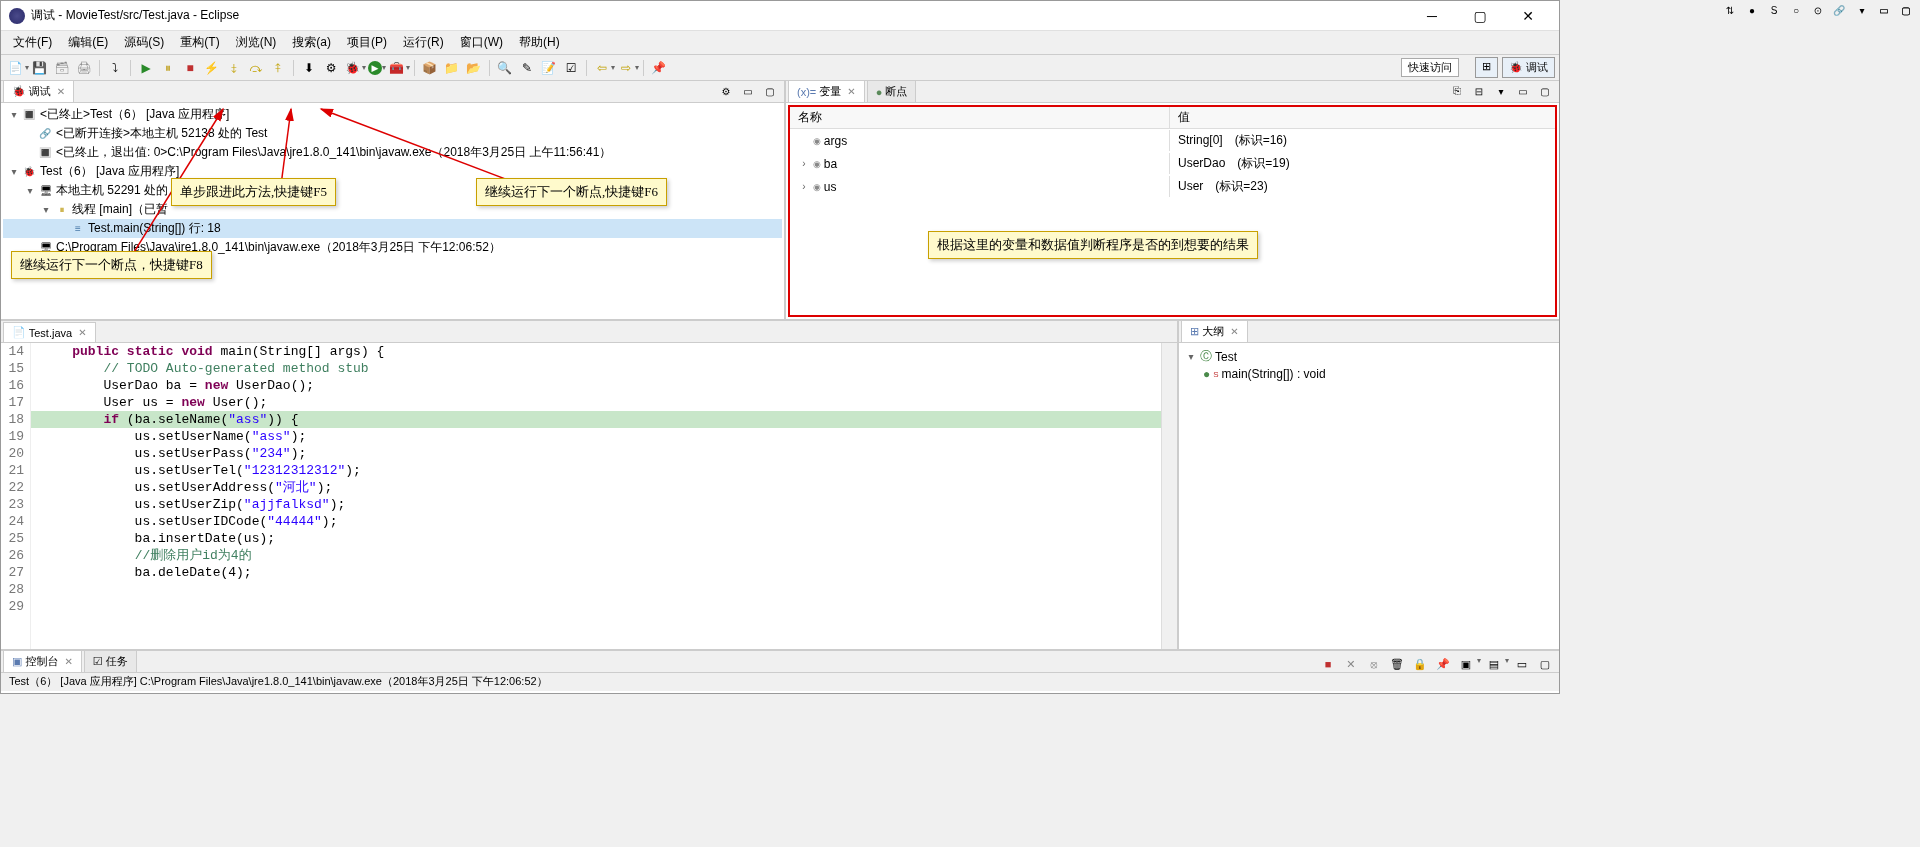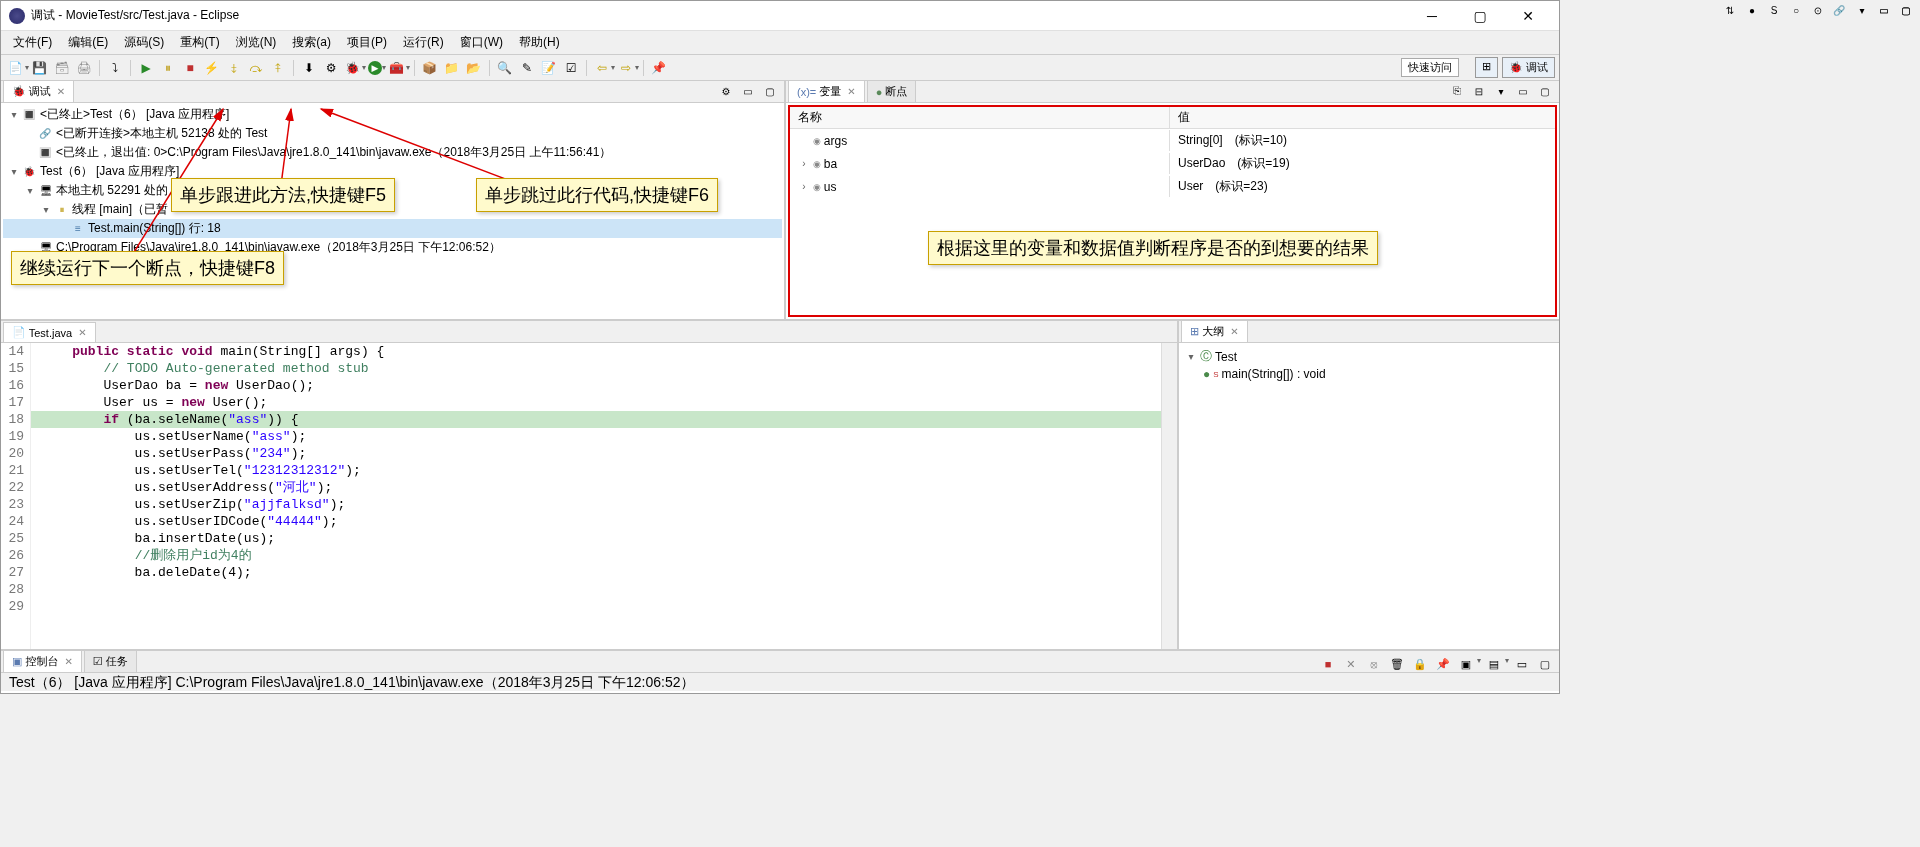--- a/index.html
+++ b/index.html
@@ -48,22 +48,22 @@
 .editor-content { flex: 1; display: flex; overflow: auto; background: #fff; font-family: Consolas, "Courier New", monospace; font-size: 13px; }
 .gutter { width: 30px; background: #fff; text-align: right; color: #787878; padding-right: 6px; user-select: none; border-right: 1px solid #eee; }
 .gutter-line { height: 17px; line-height: 17px; }
 .code-lines { flex: 1; }
 .code-line { height: 17px; line-height: 17px; padding-left: 10px; white-space: pre; }
 .code-line.current { background: #c8e6c9; }
 .kw { color: #7f0055; font-weight: bold; }
 .str { color: #2a00ff; }
 .cmt { color: #3f7f5f; }
 .bottom-panel { height: 42px; display: flex; flex-direction: column; }
-.status-bar { height: 18px; background: #f0f0f0; padding: 1px 8px; font-size: 14px; }
-.callout { position: absolute; background: #fffacc; border: 1px solid #c8a000; padding: 4px 8px; font-size: 18px; box-shadow: 2px 2px 4px rgba(0,0,0,0.2); z-index: 100; font-family: Liberation Sans, sans-serif; text-align: center; }
+.status-bar { height: 18px; background: #f0f0f0; padding: 1px 8px; font-size: 11px; }
+.callout { position: absolute; background: #fffacc; border: 1px solid #c8a000; padding: 4px 8px; font-size: 13px; box-shadow: 2px 2px 4px rgba(0,0,0,0.2); z-index: 100; font-family: Liberation Serif, serif; text-align: center; }
 .arrow-svg { position: absolute; pointer-events: none; z-index: 99; }
 .outline-tree { flex: 1; padding: 4px; background: #fff; font-size: 12px; }
 .icon-bug { color: #8a4a00; }
 .icon-term { color: #888; }
 .icon-stack { color: #4a7aaa; }
 .icon-thread { color: #c0a020; }
 .icon-var { color: #888; font-size: 9px; }
 .icon-java { color: #5a7ab0; }
 .icon-class { color: #4a8a4a; }
 .icon-method { color: #4a8a4a; }
@@ -220,21 +220,21 @@
               <marker id="ah" markerWidth="10" markerHeight="10" refX="8" refY="3" orient="auto">
                 <path d="M0,0 L0,6 L9,3 z" fill="#d00"></path>
               </marker>
             </defs>
           <line x1="130" y1="176" x2="222" y2="28" stroke="#d00" stroke-width="1.5" marker-end="url(#ah)"></line>
           <line x1="280" y1="104" x2="290" y2="28" stroke="#d00" stroke-width="1.5" marker-end="url(#ah)"></line>
           <line x1="520" y1="104" x2="320" y2="28" stroke="#d00" stroke-width="1.5" marker-end="url(#ah)"></line>
         </svg>
         <div class="callout" style="left:10px;top:170px"><span>继续运行下一个断点，快捷键F8</span></div>
         <div class="callout" style="left:170px;top:97px"><span>单步跟进此方法,快捷键F5</span></div>
-        <div class="callout" style="left:475px;top:97px"><span>单步跳过此行代码,快捷键F6</span></div>
+        <div class="callout" style="left:475px;top:97px"><span>继续运行下一个断点,快捷键F6</span></div>
       </div>
 
       <div class="vars-panel" style="position:relative">
         <div class="panel-tabs">
           <div class="panel-tab">
             <span style="color:#5a7ab0">(x)=</span>
             <span>变量</span>
             <span class="tab-close">✕</span>
           </div>
           <div class="panel-tab inactive">
@@ -250,21 +250,21 @@
           </div>
         </div>
         <div class="vars-content">
           <div class="vars-header">
             <div class="vars-col-name">名称</div>
             <div class="vars-col-value">值</div>
           </div>
           <div class="vars-rows" id="vars-rows">
               <div class="vars-row">
                 <div class="vars-col-name"><span class="tree-toggle">&nbsp;</span><span class="icon-var">◉</span> args</div>
-                <div class="vars-col-value">String[0]　(标识=10)</div>
+                <div class="vars-col-value">String[0]　(标识=16)</div>
               </div>
               <div class="vars-row">
                 <div class="vars-col-name"><span class="tree-toggle">›</span><span class="icon-var">◉</span> ba</div>
                 <div class="vars-col-value">UserDao　(标识=19)</div>
               </div>
               <div class="vars-row">
                 <div class="vars-col-name"><span class="tree-toggle">›</span><span class="icon-var">◉</span> us</div>
                 <div class="vars-col-value">User　(标识=23)</div>
               </div>
             </div>

